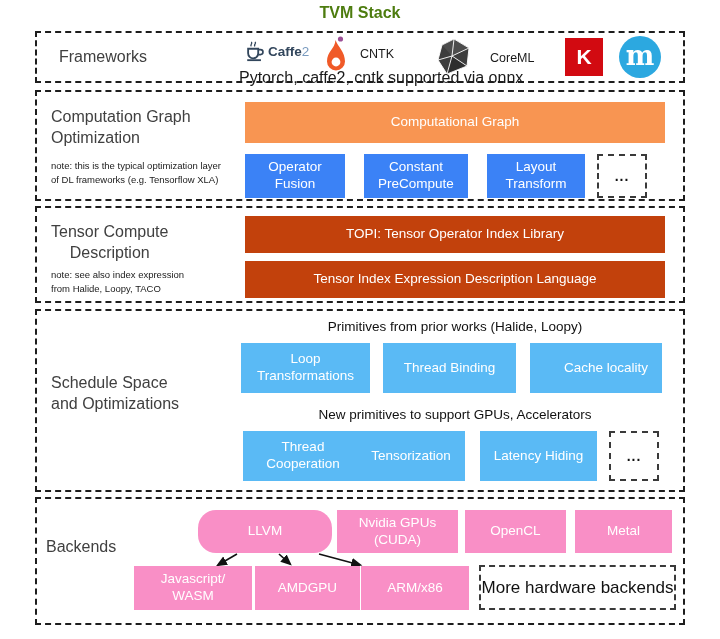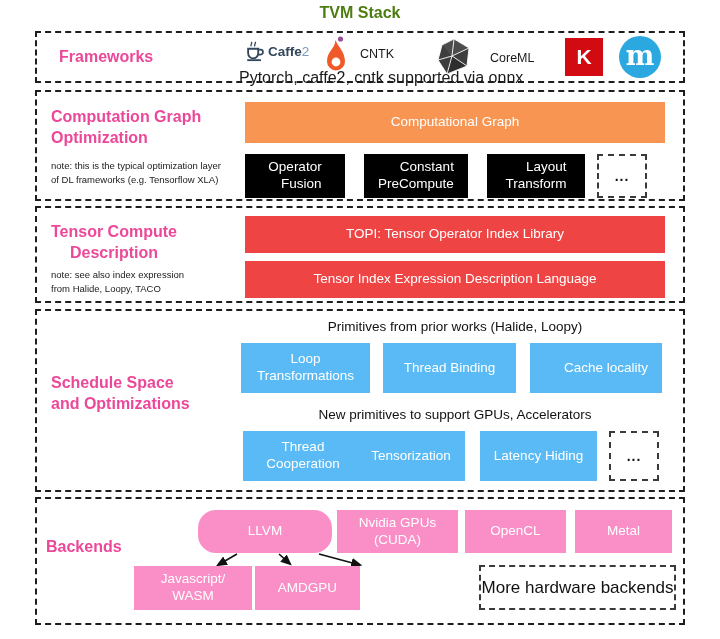--- a/index.html
+++ b/index.html
@@ -1,25 +1,25 @@
 <!DOCTYPE html>
 <html><head>
 <meta charset="utf-8">
 <style>
   html,body{margin:0;padding:0;background:#fff;font-family:"Liberation Sans",sans-serif;}
   .page{position:relative;width:720px;height:639px;background:#fff;overflow:hidden;}
   .title{position:absolute;top:4px;left:0;width:100%;text-align:center;font-weight:bold;font-size:16px;color:#4d7c0f;}
   .sec{position:absolute;left:35px;width:650px;border:2px dashed #1d1d1d;background:#fff;box-sizing:border-box;}
-  .seclabel{position:absolute;font-weight:bold;font-size:16px;color:#ec4899;line-height:1.3;}
+  .seclabel{position:absolute;font-weight:normal;font-size:16px;color:#404040;line-height:1.3;}
   .note{position:absolute;font-size:9.5px;color:#1a1a1a;line-height:1.45;}
   .box{position:absolute;box-sizing:border-box;display:flex;align-items:center;justify-content:center;
        text-align:center;color:#fff;font-size:13.5px;line-height:1.25;white-space:pre-line;}
   .orange{background:#F89552;}
-  .gold{background:#000000;text-align:right;}
-  .blue{background:#ef4444;text-align:center;}
+  .gold{background:#3b82f6;}
+  .blue{background:#c2410c;text-align:center;}
   .lblue{background:#5ABAF5;}
   .pink{background:#F98FC6;}
   .dashedbox{position:absolute;box-sizing:border-box;border:2px dashed #3a3a3a;display:flex;align-items:center;
        justify-content:center;color:#111;background:#fff;}
   .ellip{font-weight:bold;font-size:14px;letter-spacing:1px;}
   .heading{position:absolute;left:208px;width:420px;text-align:center;font-size:13.5px;color:#111;}
   .fwtext{position:absolute;font-size:12.5px;color:#1a1a1a;}
   .caffe{position:absolute;font-size:13.5px;font-weight:bold;color:#32465C;}
   .caffe .num{color:#7A9BBF;font-weight:normal;}
   .keras{position:absolute;display:flex;align-items:center;justify-content:center;background:#D20A11;
@@ -149,16 +149,17 @@
         </marker>
       </defs>
       <line x1="200" y1="55" x2="181" y2="66" stroke="#111" stroke-width="1.6" marker-end="url(#ah)"></line>
       <line x1="242" y1="55" x2="253" y2="65" stroke="#111" stroke-width="1.6" marker-end="url(#ah)"></line>
       <line x1="282" y1="55" x2="323" y2="66" stroke="#111" stroke-width="1.6" marker-end="url(#ah)"></line>
     </svg>
 
     <div class="box pink" style="left:97px;top:67px;width:118px;height:44px;">Javascript/
 WASM</div>
     <div class="box pink" style="left:218px;top:67px;width:105px;height:44px;">AMDGPU</div>
+    <div class="box pink" style="left:324px;top:67px;width:108px;height:44px;">ARM/x86</div>
     <div class="dashedbox" style="left:442px;top:66px;width:197px;height:45px;font-size:17px;font-weight:normal;">More hardware backends</div>
   </div>
 
 </div>
 
 </body></html>

